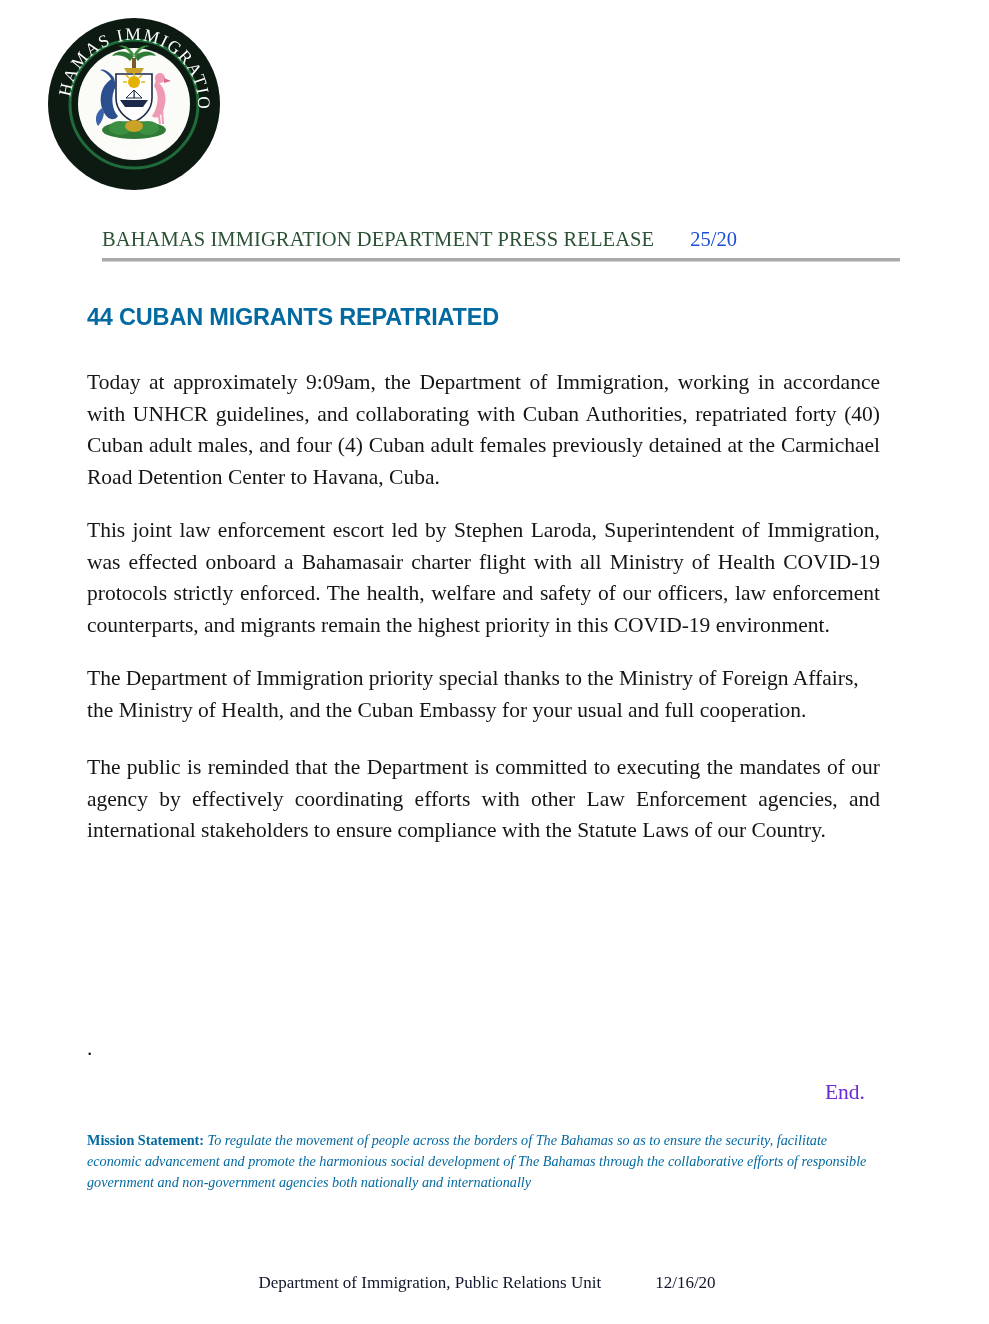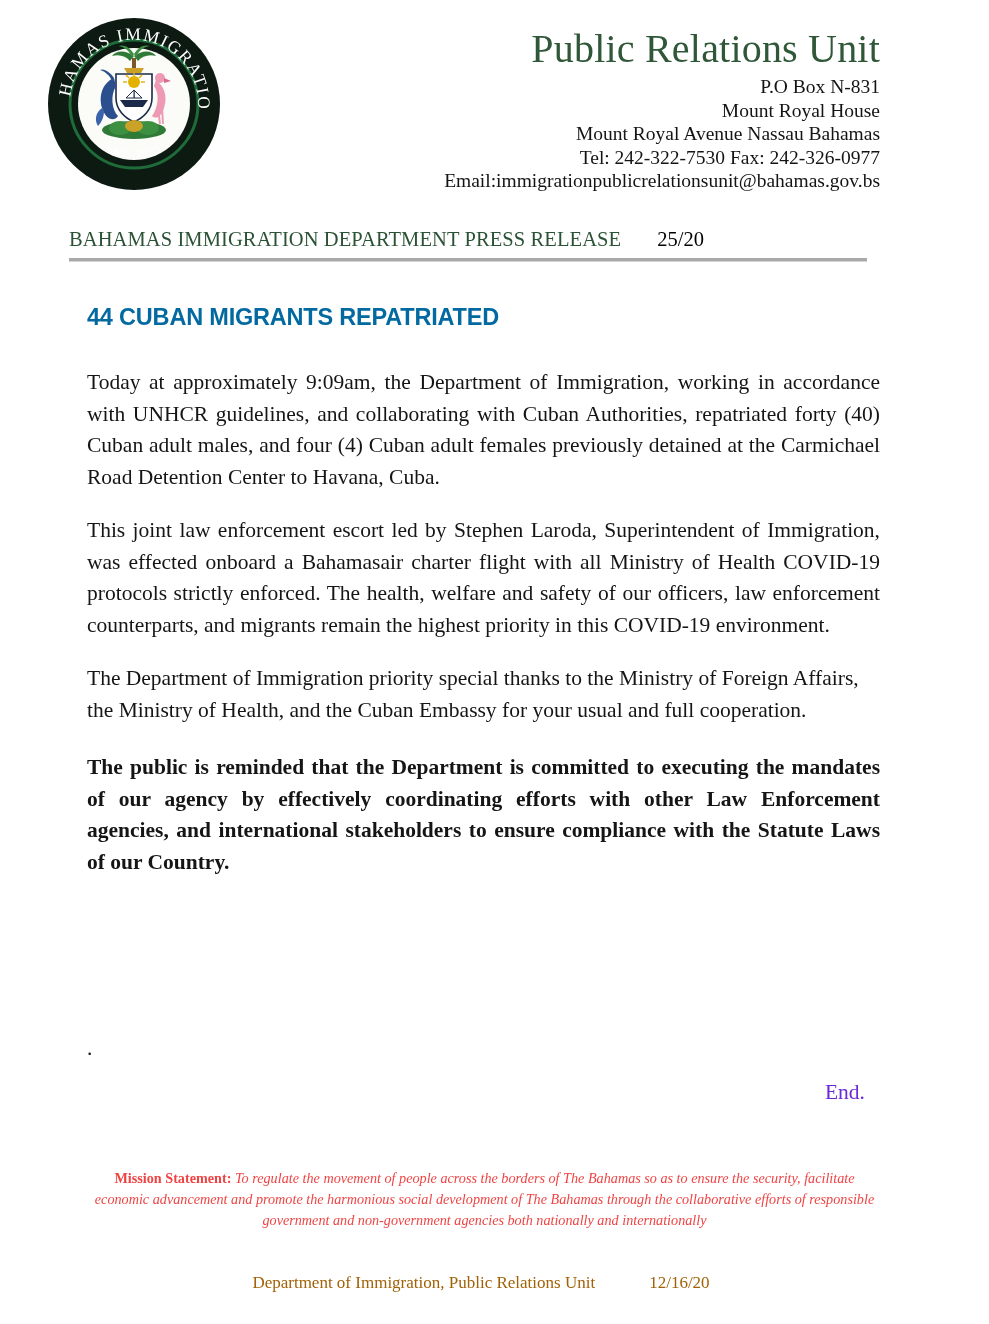--- a/index.html
+++ b/index.html
@@ -56,38 +56,38 @@
     font-size: 19.5px;
     line-height: 23.5px;
     color: #141414;
     white-space: nowrap;
   }
   .addr-line.first { margin-top: 3px; }
 
   
   .banner-wrap {
     position: absolute;
-    left: 69px;
+    left: 102px;
     top: 228px;
     width: 798px;
   }
   .banner-row {
     display: flex;
     align-items: baseline;
     white-space: nowrap;
   }
   .banner-title {
     font-size: 20.5px;
     letter-spacing: 0.1px;
     color: #2b5235;
     font-weight: normal;
   }
   .banner-number {
     font-size: 20.5px;
-    color: #000000;
+    color: #1d4ed8;
     margin-left: 36px;
   }
   .rule {
     margin-top: 7px;
     width: 798px;
     height: 3px;
     background: #a9a9a9;
     border-bottom: 1px solid #d4d4d4;
   }
 
@@ -109,21 +109,21 @@
   }
   p.para {
     margin: 4px 0 22px 0;
     font-size: 21.5px;
     line-height: 31.5px;
     text-align: justify;
     text-justify: inter-word;
     color: #151515;
   }
   p.para.flush { text-align: left; }
-  p.para.last { margin-bottom: 0; font-weight: bold; }
+  p.para.last { margin-bottom: 0; }
   p.para.spaced-before { margin-top: 26px; }
 
   .stray-dot {
     position: absolute;
     left: 87px;
     top: 1036px;
     font-size: 21.5px;
     line-height: 24px;
     color: #151515;
   }
@@ -135,41 +135,40 @@
     text-align: right;
     font-size: 21.5px;
     line-height: 28px;
     color: #6d28d9;
   }
 
   
   .mission {
     position: absolute;
     left: 87px;
-    top: 1168px;
+    top: 1130px;
     width: 795px;
     font-size: 14.2px;
     line-height: 21px;
-    color: #ef4444;
+    color: #0369a1;
     font-style: italic;
-    text-align: center;
   }
   .mission b {
     font-style: normal;
     font-weight: bold;
   }
   .footer-line {
     position: absolute;
-    left: 81px;
+    left: 87px;
     top: 1272px;
     width: 800px;
     text-align: center;
     font-size: 17px;
     line-height: 22px;
-    color: #a16207;
+    color: #0f172a;
     white-space: nowrap;
   }
   .footer-date { margin-left: 54px; }
 </style>
 </head>
 <body>
 
 <div class="header">
 
   <div class="seal">
@@ -225,28 +224,20 @@
 
       <text font-family="Liberation Serif, DejaVu Serif, serif" font-size="17.5" fill="#ffffff" letter-spacing="1.6" font-weight="normal">
         <textPath href="#arcTop" startOffset="50%" text-anchor="middle">BAHAMAS IMMIGRATION</textPath>
       </text>
       <text font-family="Liberation Serif, DejaVu Serif, serif" font-size="11.5" fill="#ffffff" letter-spacing="1.4">
         <textPath href="#arcBot" startOffset="50%" text-anchor="middle">EST. 1939</textPath>
       </text>
     </svg>
   </div>
 
-  <div class="header-text">
-    <div class="unit-title">Public Relations Unit</div>
-    <div class="addr-line first">P.O Box N-831</div>
-    <div class="addr-line">Mount Royal House</div>
-    <div class="addr-line">Mount Royal Avenue Nassau Bahamas</div>
-    <div class="addr-line">Tel: 242-322-7530 Fax: 242-326-0977</div>
-    <div class="addr-line">Email:immigrationpublicrelationsunit@bahamas.gov.bs</div>
-  </div>
 </div>
 
 <div class="banner-wrap">
   <div class="banner-row">
     <span class="banner-title">BAHAMAS IMMIGRATION DEPARTMENT PRESS RELEASE</span>
     <span class="banner-number">25/20</span>
   </div>
   <div class="rule"></div>
 </div>
 

